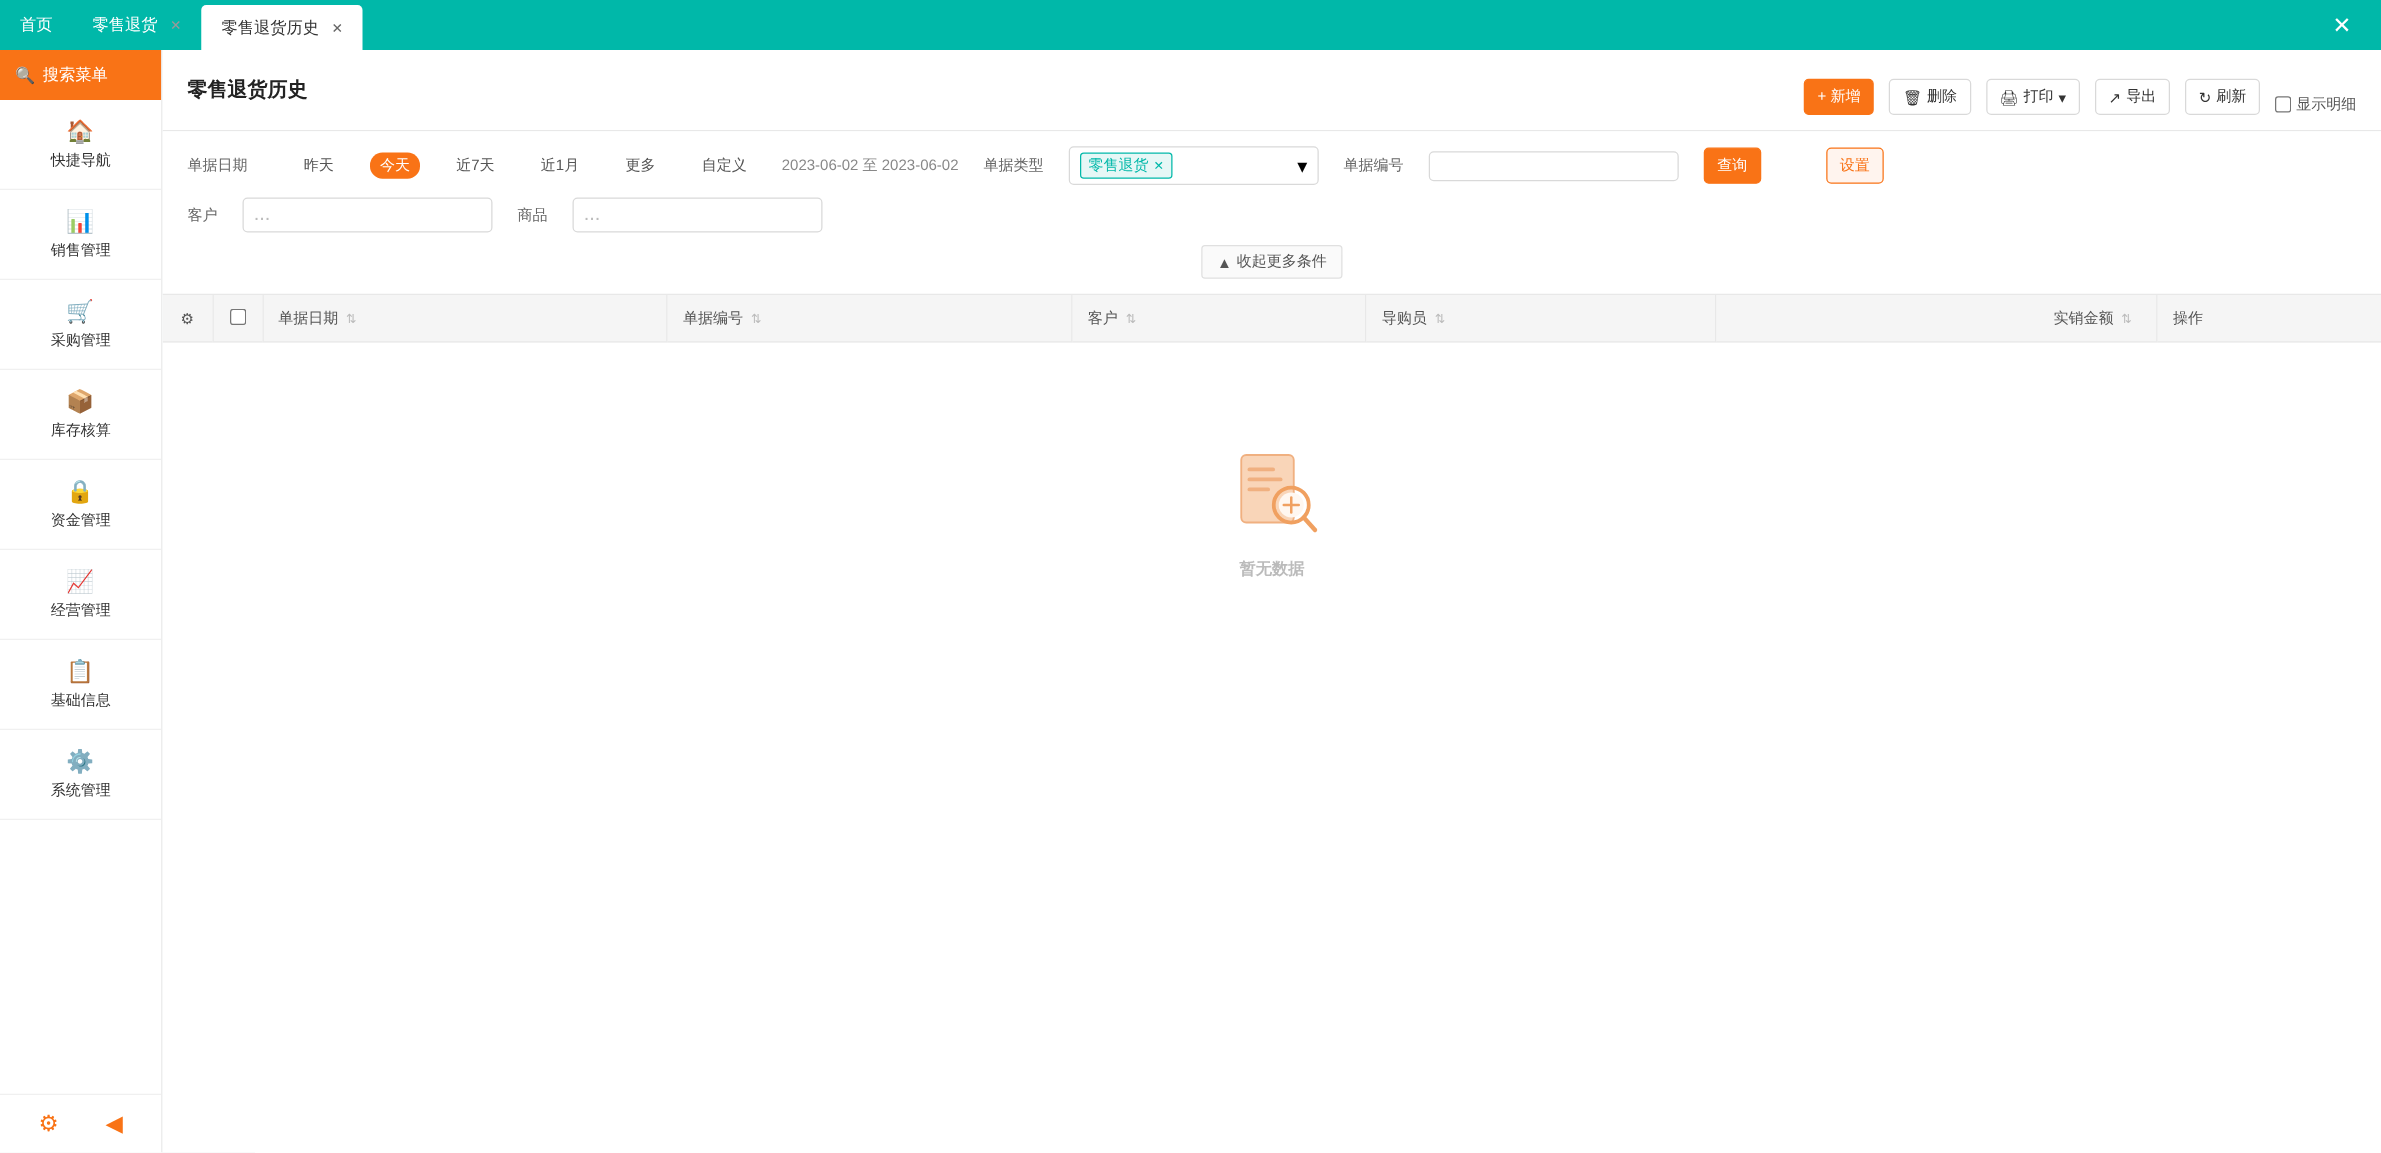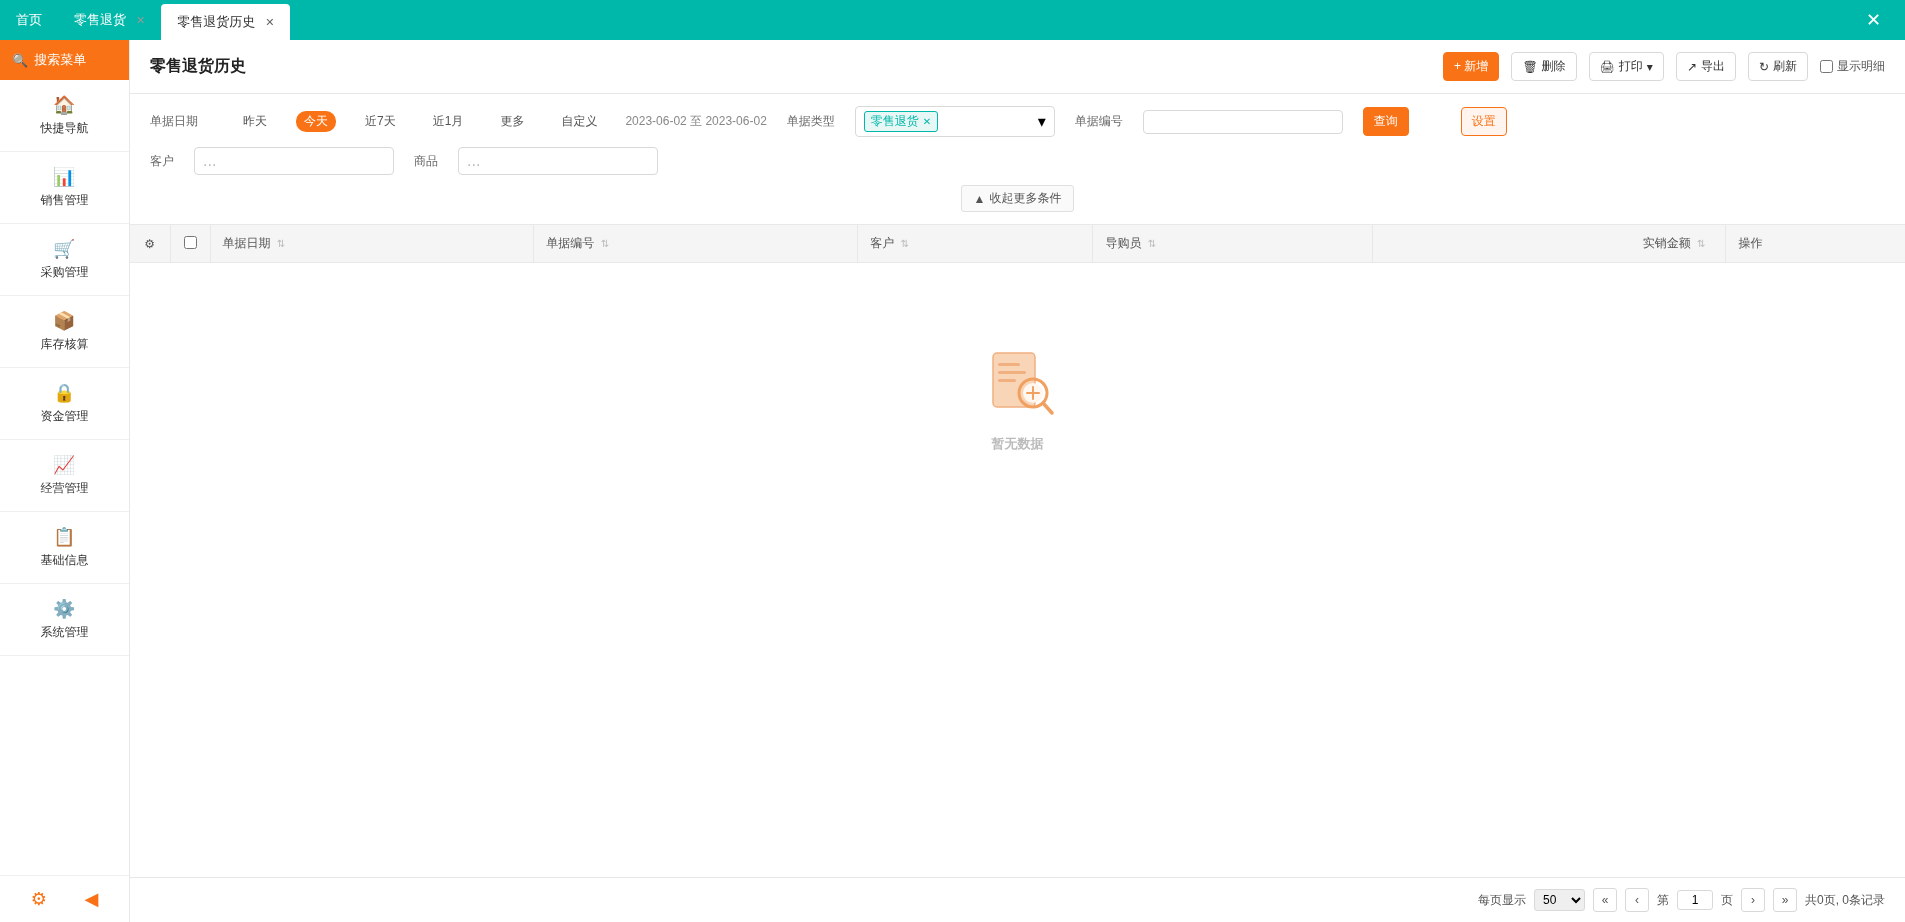--- a/index.html
+++ b/index.html
@@ -48,21 +48,21 @@
 
     
     .content { flex: 1; display: flex; flex-direction: column; overflow: hidden; background: #f5f7fa; }
 
     
     .page-header {
       background: #fff; padding: 12px 20px; display: flex; align-items: center;
       justify-content: space-between; border-bottom: 1px solid #e8e8e8; min-height: 48px;
     }
     .page-title { font-size: 16px; font-weight: 600; color: #222; }
-    .header-actions { display: flex; align-items: center; gap: 12px; }
+    .header-actions { display: flex; align-items: flex-end; gap: 12px; margin-top: 11px; }
     .action-btn {
       display: flex; align-items: center; gap: 4px; padding: 5px 10px;
       border: 1px solid #d9d9d9; border-radius: 4px; background: #fff;
       font-size: 12px; color: #333; cursor: pointer;
     }
     .action-btn.primary { background: #f97316; color: #fff; border-color: #f97316; }
     .checkbox-label { display: flex; align-items: center; gap: 4px; font-size: 12px; color: #555; cursor: pointer; }
 
     
     .filter-area {
@@ -337,32 +337,15 @@
 
               <line x1="49" y1="50" x2="61" y2="50" stroke="#f0a060" stroke-width="2" stroke-linecap="round"></line>
               <line x1="55" y1="44" x2="55" y2="56" stroke="#f0a060" stroke-width="2" stroke-linecap="round"></line>
             </svg>
           </div>
           <span>暂无数据</span>
         </div>
       </div>
     </div>
 
-    <div class="pagination-bar">
-      <span>每页显示</span>
-      <select class="page-size-select">
-        <option>10</option>
-        <option>20</option>
-        <option selected="">50</option>
-        <option>100</option>
-      </select>
-      <div class="page-nav-btn">«</div>
-      <div class="page-nav-btn">‹</div>
-      <span>第</span>
-      <input class="page-input" type="text" value="1" style="">
-      <span>页</span>
-      <div class="page-nav-btn">›</div>
-      <div class="page-nav-btn">»</div>
-      <span>共0页, 0条记录</span>
-    </div>
 
   </div>
 </div>
 
 </body></html>

